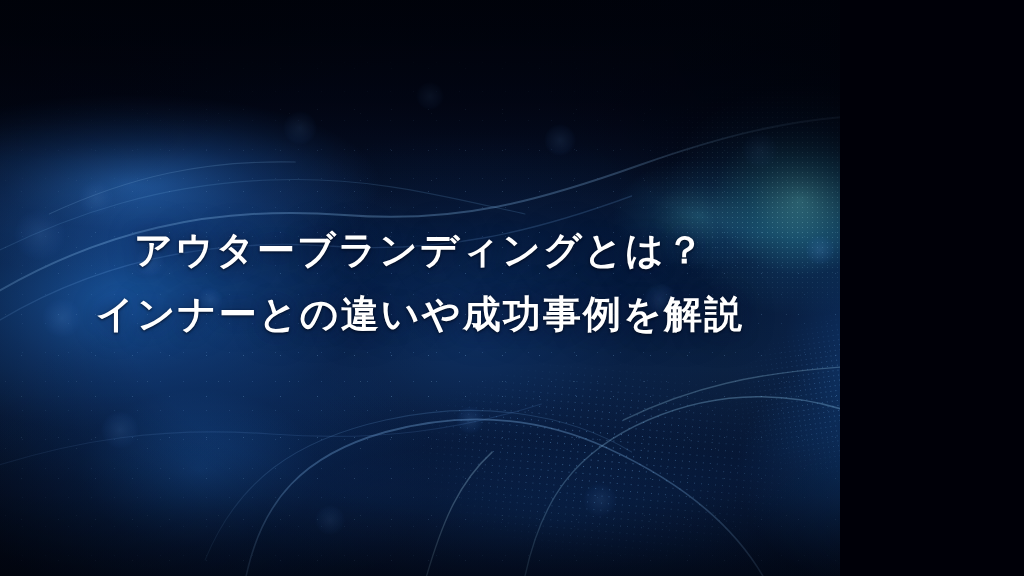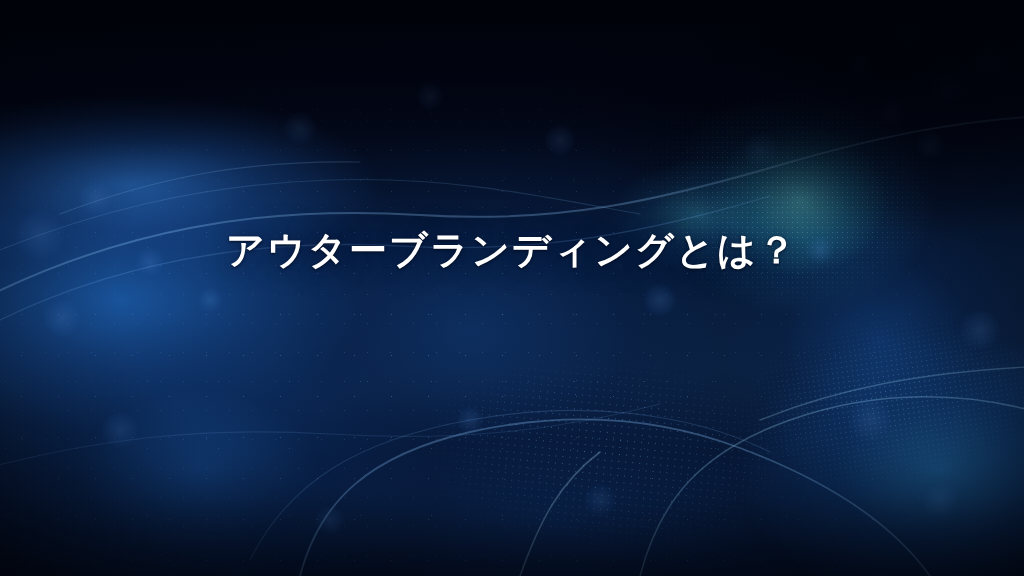--- a/index.html
+++ b/index.html
@@ -7,21 +7,21 @@
     margin: 0;
     padding: 0;
     background: #000008;
   }
   body {
     font-family: "Liberation Sans", "DejaVu Sans", sans-serif;
   }
 
   .hero {
     position: relative;
-    width: 1024px;
+    width: 840px;
     height: 576px;
     overflow: hidden;
     background-color: #03060f;
     isolation: isolate;
     text-decoration: underline;
   }
 
   
   .bg-layer {
     position: absolute;
@@ -289,15 +289,16 @@
       <span style="left: 456px; top: 406px; width: 28px; height: 28px;"></span>
     </div>
 
   <div class="bg-layer shade-top"></div>
   <div class="bg-layer shade-topright"></div>
   <div class="bg-layer shade-bottom"></div>
   <div class="bg-layer shade-corners"></div>
 
   <div class="headline">
     <span class="line">アウターブランディングとは？</span>
+    <span class="line">インナーとの違いや成功事例を解説</span>
   </div>
 
 </div>
 
 </body></html>

